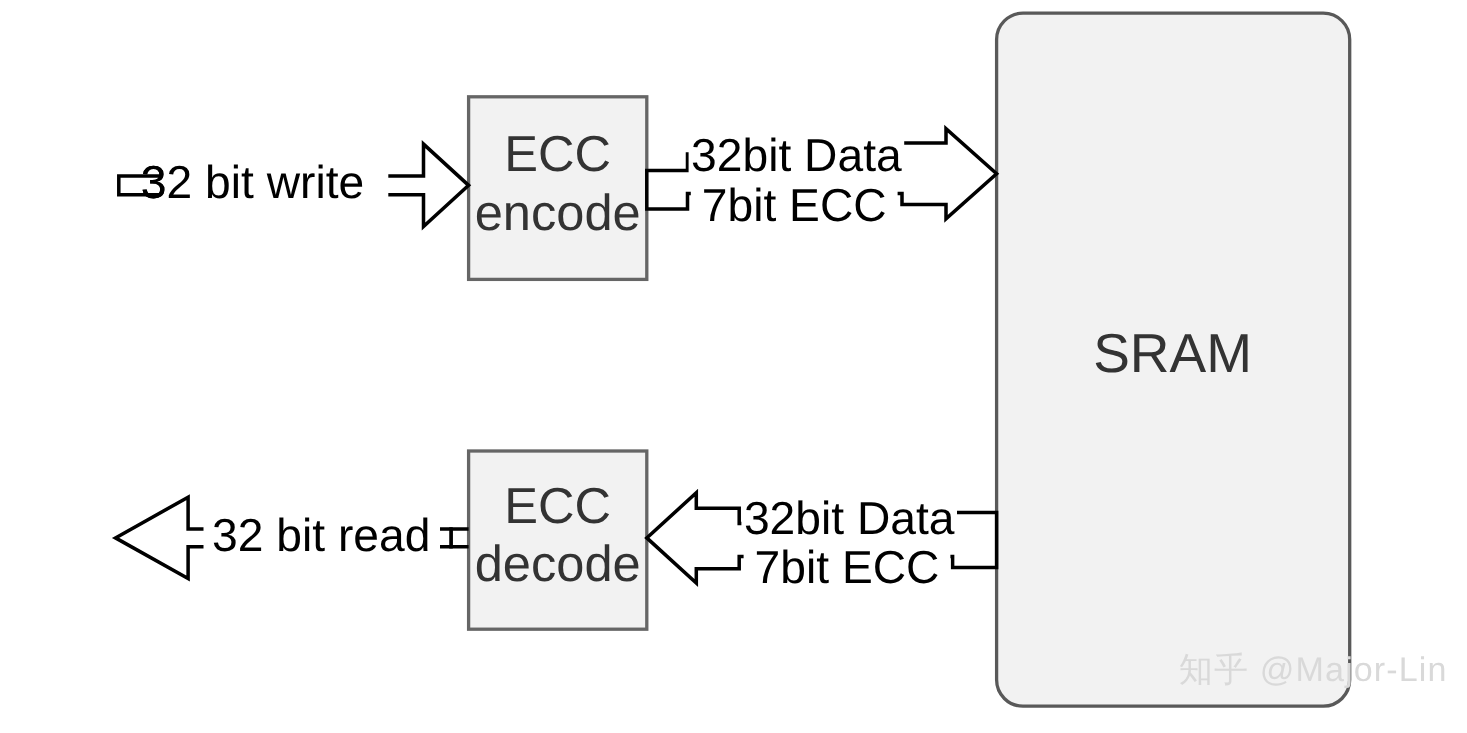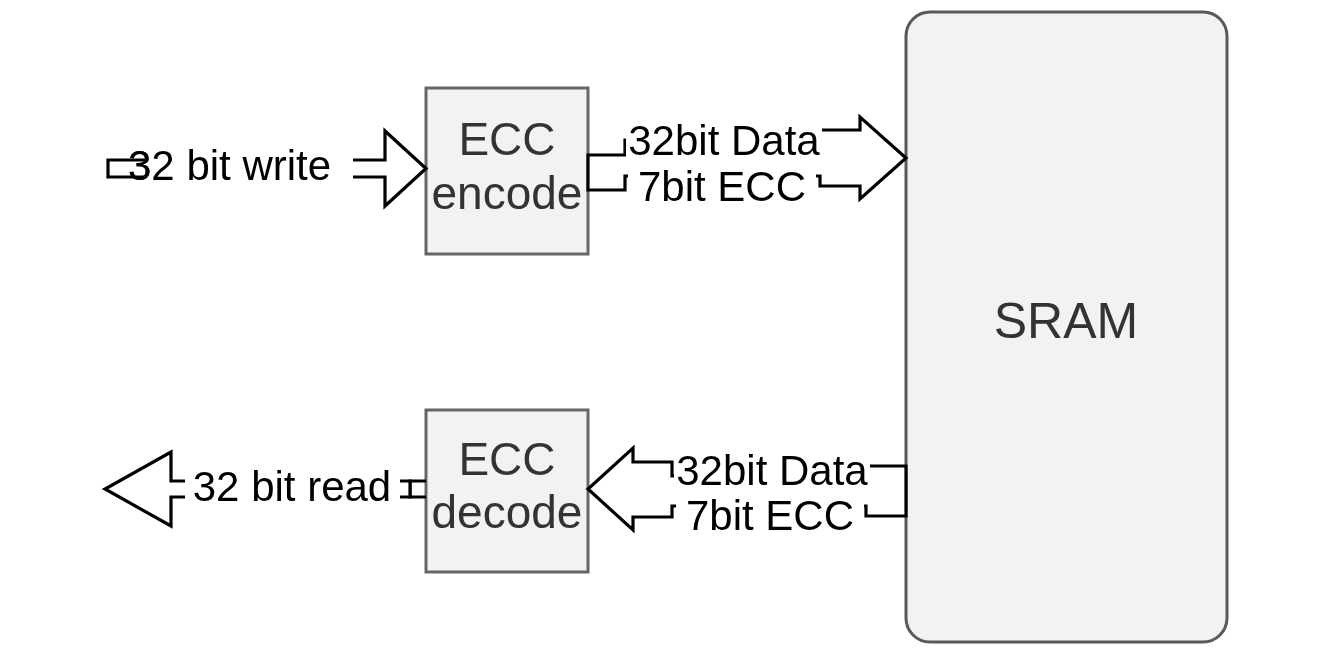--- a/index.html
+++ b/index.html
@@ -134,14 +134,15 @@
     <rect x="628" y="170" width="188" height="42" fill="#ffffff"></rect>
     <text class="edge-label mid" x="724" y="144">32bit Data</text>
     <text class="edge-label mid" x="722" y="190">7bit ECC</text>
 
     <rect x="674" y="455" width="196" height="40" fill="#ffffff"></rect>
     <rect x="676" y="499" width="188" height="42" fill="#ffffff"></rect>
     <text class="edge-label mid" x="772" y="474">32bit Data</text>
     <text class="edge-label mid" x="770" y="519">7bit ECC</text>
   </svg>
 
+  <div class="watermark">知乎 @Major-Lin</div>
 
 </div>
 
 </body></html>

